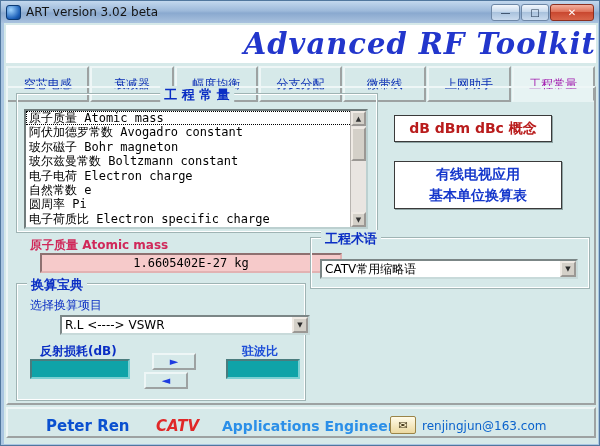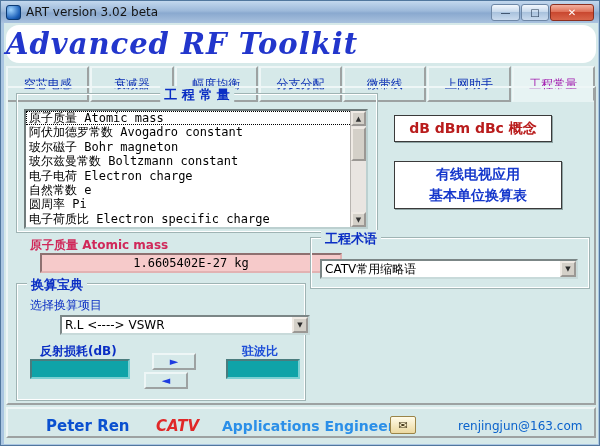--- a/index.html
+++ b/index.html
@@ -22,21 +22,21 @@
             background:linear-gradient(#f3f8fd, #c2d5ea 50%, #a9c2dd 50%, #cadbee); cursor:default; }
   .winbtn.min { width:29px; } .winbtn.max { width:28px; }
   .winbtn.close { width:44px; color:#ffffff; font-weight:bold; border-color:#8c2f1f;
             background:linear-gradient(#f3b0a0, #dd6a50 50%, #c94830 50%, #d9654a); }
 
   
   .client { position:absolute; left:3px; top:22px; width:594px; height:421px;
             background:#d6e9e9; }
 
   .banner { position:absolute; left:2px; top:2px; width:590px; height:38px;
-            background:#ffffff; display:flex; align-items:center; justify-content:flex-start;border-radius:13px; }
+            background:#ffffff; display:flex; align-items:center; justify-content:flex-end; }
   .banner-title { font-family:"DejaVu Serif", serif; font-style:italic; font-weight:bold;
                   font-size:29px; color:#2236cc; letter-spacing:1px; }
 
   
   .tabstrip { position:absolute; left:2px; top:43px; width:590px; height:36px; display:flex; }
   .tab { flex:1; margin-right:1px; border:2px outset #eef6f6; background:#d6e9e9;
          font-size:12px; color:#0b2fb4; display:flex; align-items:center; justify-content:center;
          white-space:nowrap; overflow:hidden; cursor:default; }
   .tab.active { background:#e7f3f3; font-weight:normal; color:#a21caf;
                 border-bottom:2px solid #e7f3f3; }
@@ -117,21 +117,21 @@
   .statusbar { position:absolute; left:2px; top:384px; width:590px; height:31px;
                border:2px outset #eef6f6; }
   .sb-name  { position:absolute; left:38px;  top:8px; font-size:15px; font-weight:bold; color:#0a50d0; }
   .sb-brand { position:absolute; left:148px; top:8px; font-size:15px; font-weight:bold;
               font-style:italic; color:#e02828; }
   .sb-role  { position:absolute; left:214px; top:9px; font-size:14px; font-weight:bold; color:#2b8fe8; }
   .sb-mail-btn { position:absolute; left:382px; top:7px; width:26px; height:18px;
                  background:linear-gradient(#fffbe8,#ecd9a0); border:1px solid #9a8448;
                  border-radius:2px; font-size:11px; color:#3a2e10;
                  display:flex; align-items:center; justify-content:center; }
-  .sb-email { position:absolute; left:414px; top:10px; font-size:12px; color:#0a62cc;margin-left:36px; }
+  .sb-email { position:absolute; left:414px; top:10px; font-size:12px; color:#0a62cc; }
 </style>
 </head>
 <body>
 
 <div class="window">
 
   <div class="titlebar">
     <div class="app-icon"></div>
     <div class="title-text">ART version 3.02 beta</div>
     <div class="winbtns">

